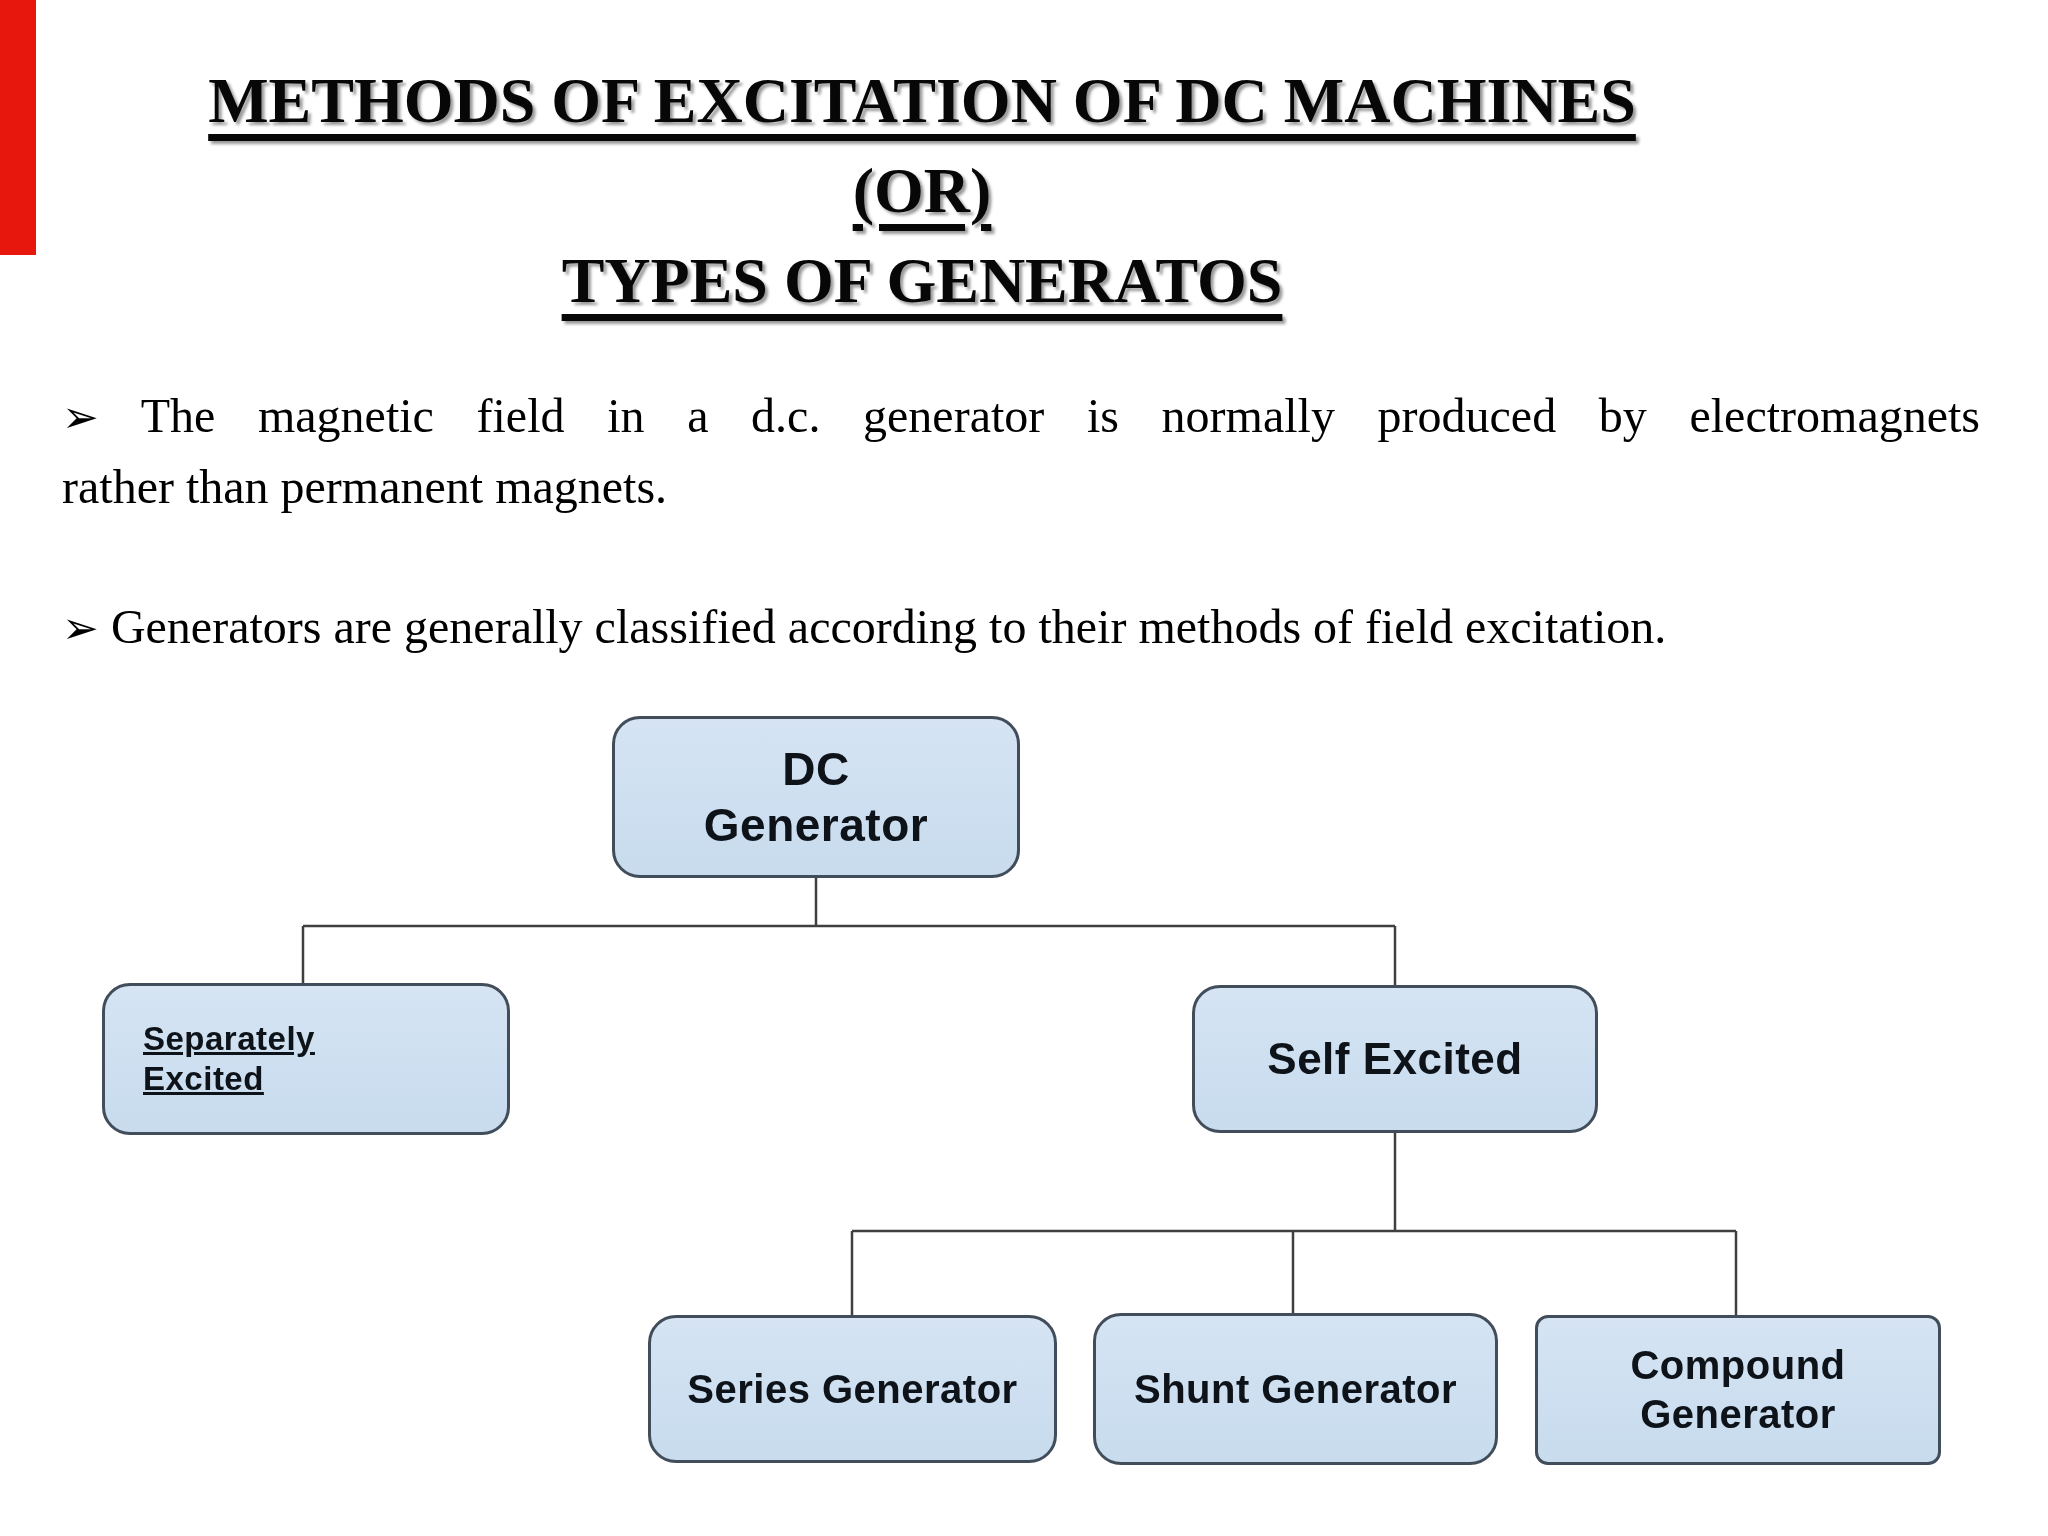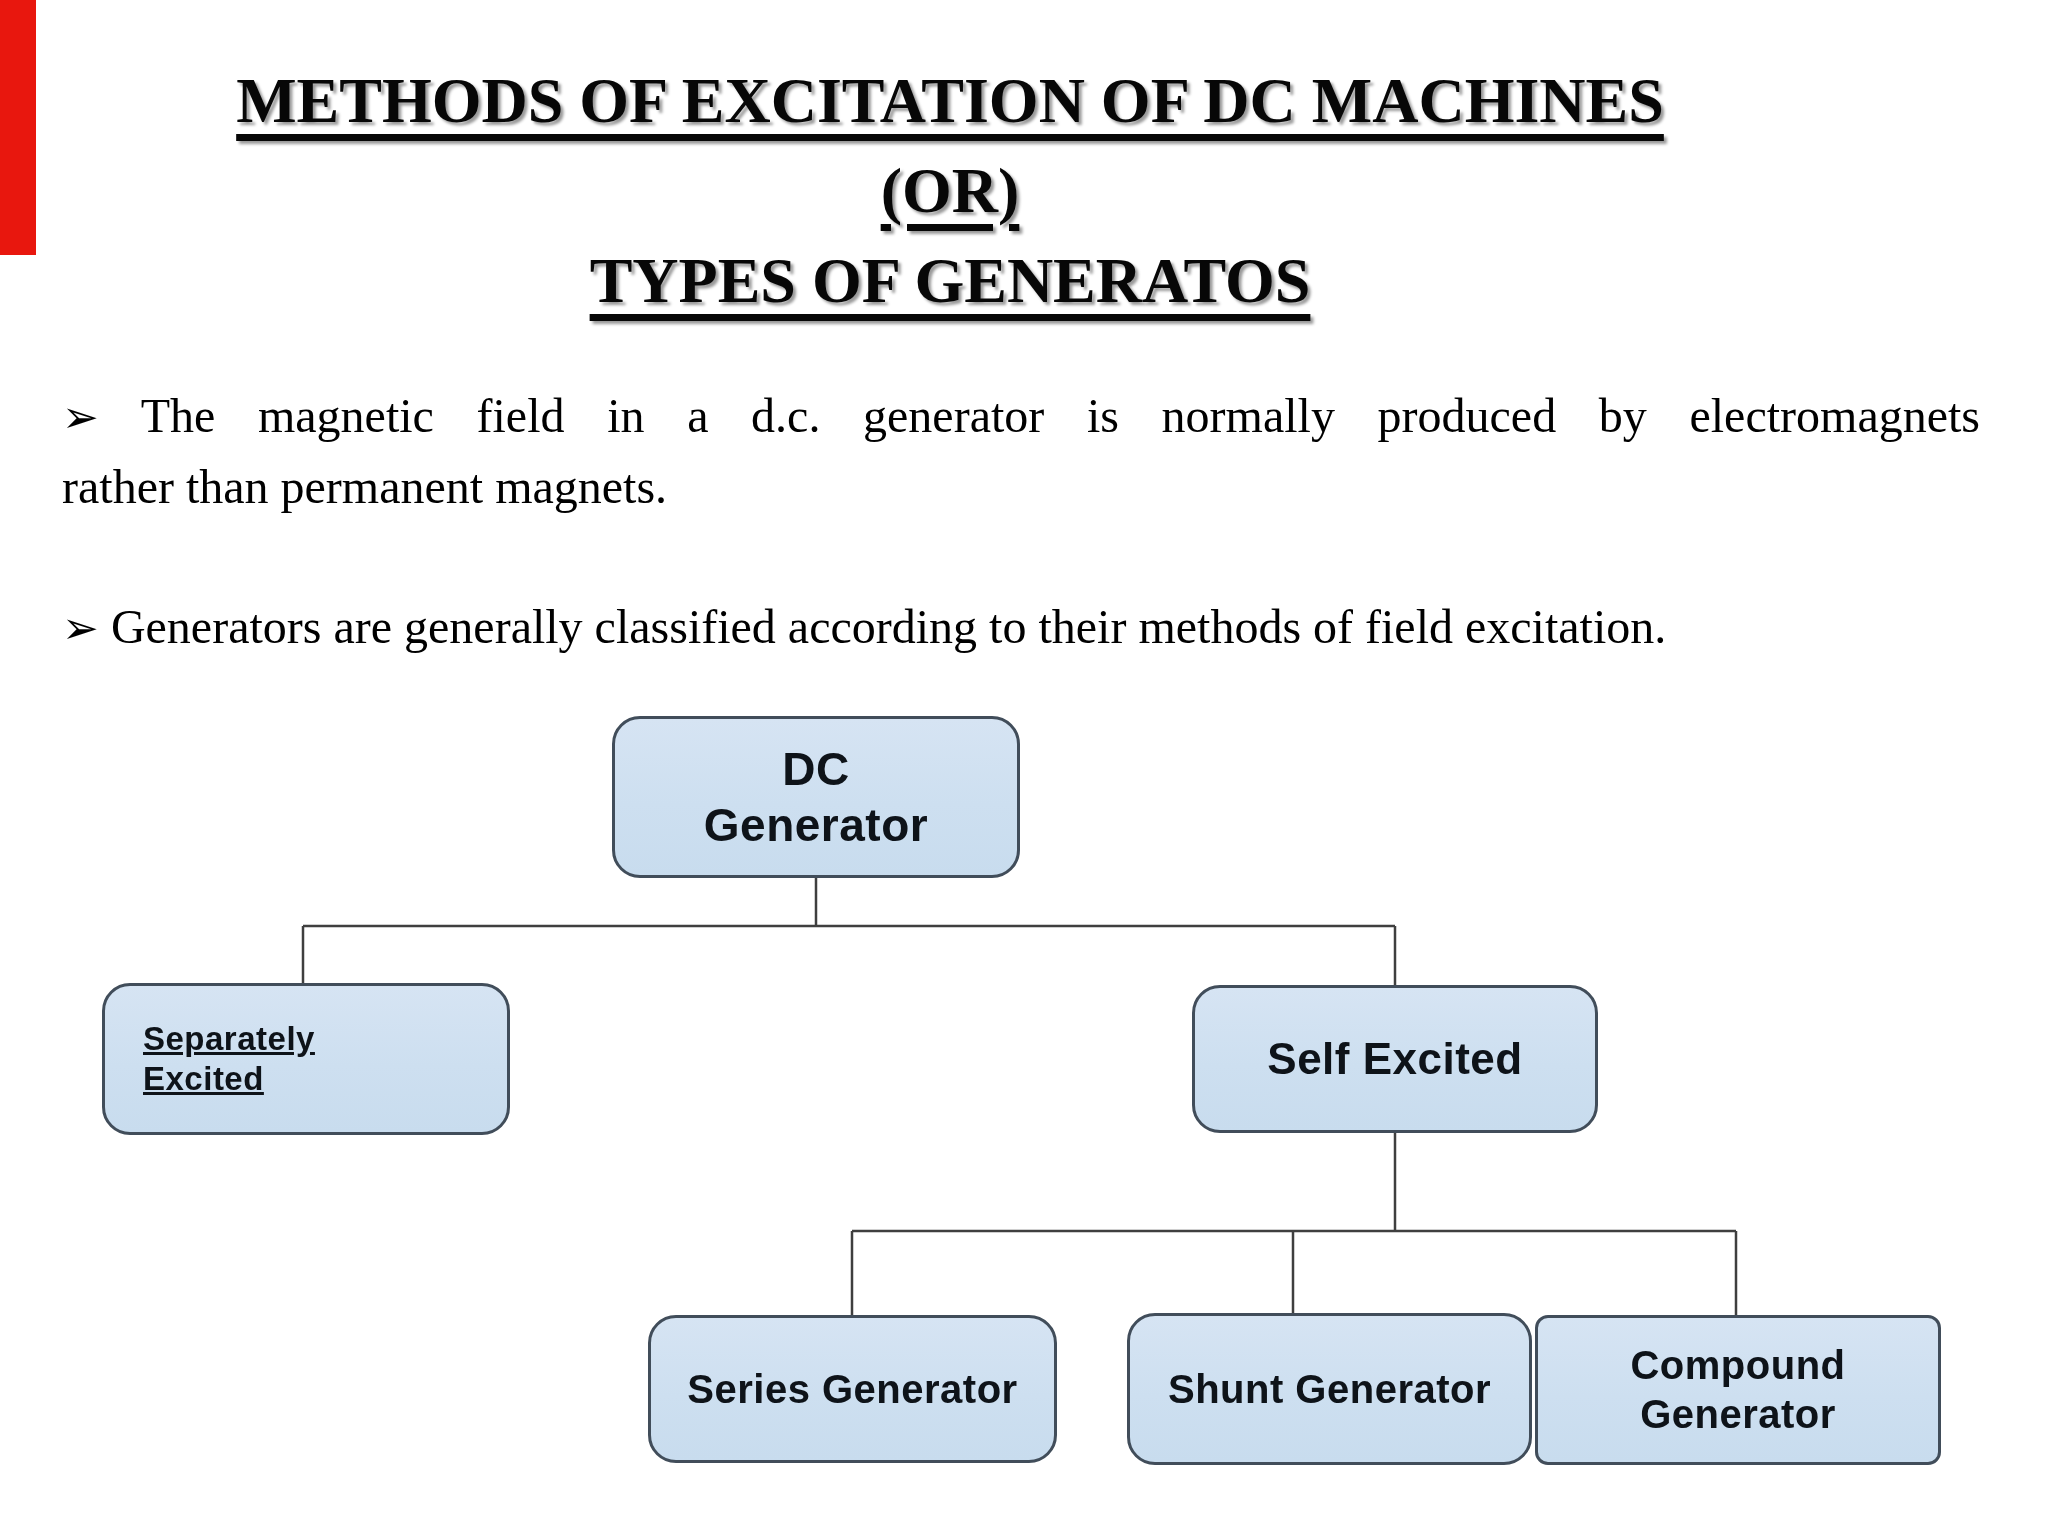--- a/index.html
+++ b/index.html
@@ -16,21 +16,20 @@
     position:absolute;left:0;top:0;width:36px;height:255px;
   }
   
   .title{
     position:absolute;top:56px;left:0;width:1844px;
     text-align:center;
     font-weight:bold;
     font-size:64px;line-height:90px;
     color:#070707;
     text-shadow:3px 3px 3px rgba(0,0,0,0.40);
-    margin-left:28px;
   }
   .title .tline{
     display:inline-block;
     text-decoration:underline;
     text-decoration-thickness:7px;
     text-underline-offset:12px;
   }
   .title .row{display:block;}
   
   .bullet-block{
@@ -56,21 +55,21 @@
     color:#0e1319;
     white-space:pre-line;
     letter-spacing:0.5px;
     line-height:1.22;
   }
   #node-dc       {left:612px; top:716px; width:408px; height:162px; font-size:46px;}
   #node-sep      {left:102px; top:983px; width:408px; height:152px; font-size:33px;
                   justify-content:flex-start;text-align:left;padding-left:38px;text-decoration:underline;}
   #node-self     {left:1192px;top:985px; width:406px; height:148px; font-size:44px;}
   #node-series   {left:648px; top:1315px;width:409px; height:148px; font-size:40px;}
-  #node-shunt    {left:1093px;top:1313px;width:405px; height:152px; font-size:40px;margin-left:34px;}
+  #node-shunt    {left:1093px;top:1313px;width:405px; height:152px; font-size:40px;}
   #node-compound {left:1535px;top:1315px;width:406px; height:150px; font-size:40px;border-radius:13px;}
 </style>
 </head>
 <body>
 
 <div id="page">
 
   <div class="red-bar" style="background: rgb(232, 23, 14);"></div>
 
   <div class="title">

